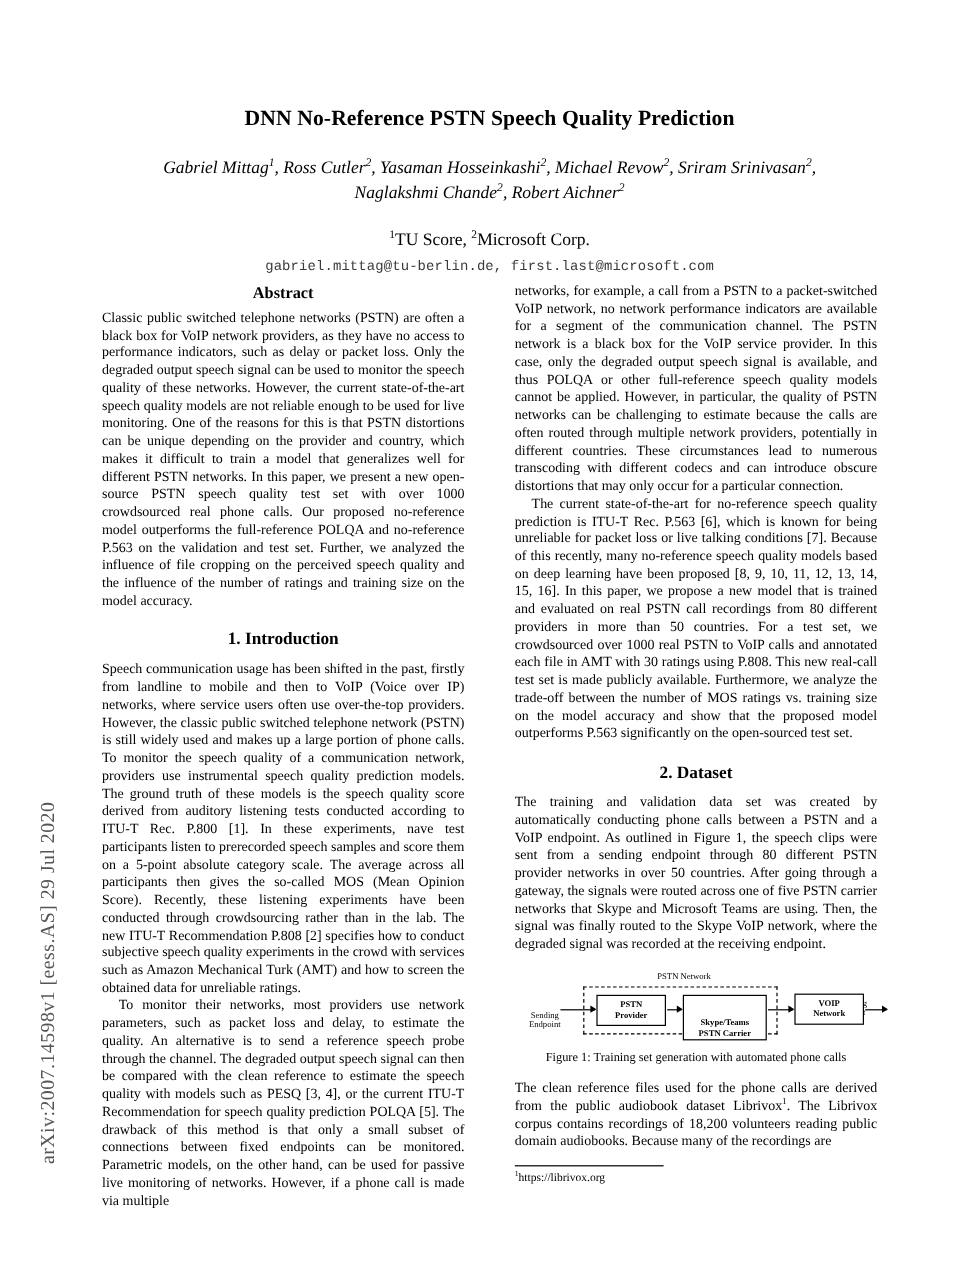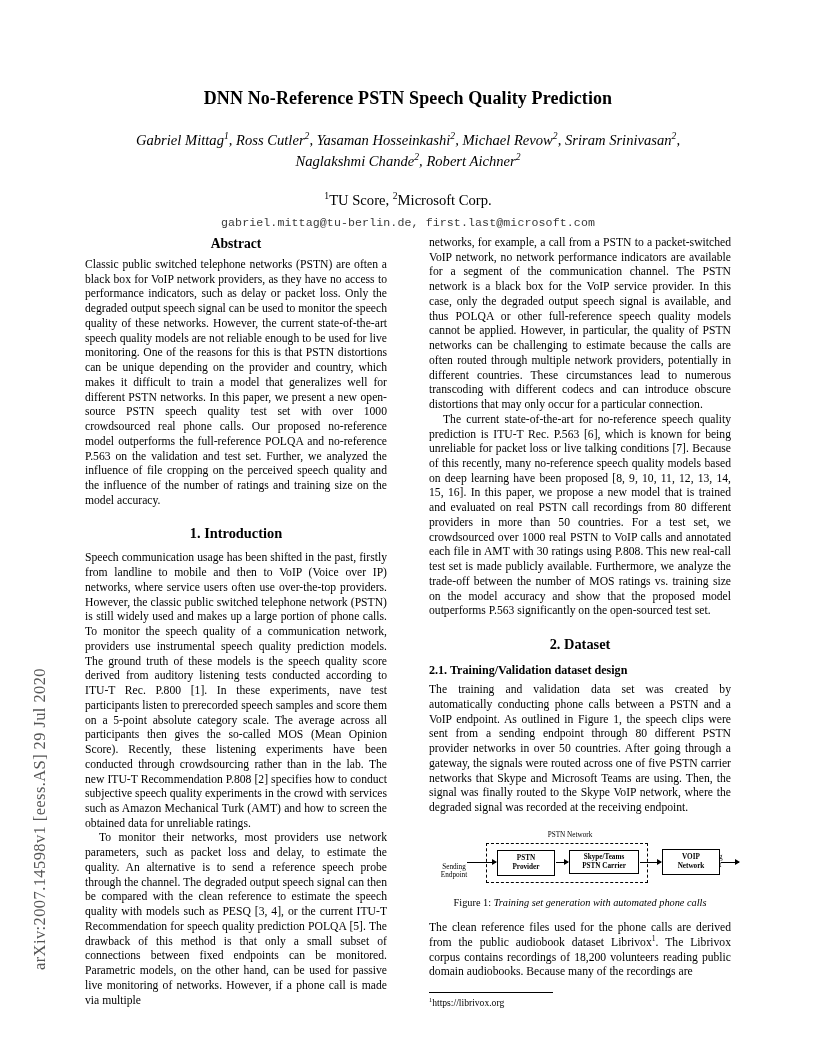--- a/index.html
+++ b/index.html
@@ -172,21 +172,21 @@
     box-sizing: border-box;
   }
   #pstn-network-label {
     left: 86px;
     top: 1px;
     width: 110px;
   }
   #sending-endpoint-label  { left: -2px;  top: 8px; width: 54px; margin-top: 25px; }
   #receiving-endpoint-label{ left: 252px; top: 23px; width: 54px; }
   #pstn-provider-box       { left: 68px;  top: 20px; width: 58px;  height: 26px; }
-  #skype-carrier-box       { left: 140px; top: 20px; width: 70px;  height: 24px; }
+  #skype-carrier-box       { left: 140px; top: 20px; width: 70px;  height: 38px; justify-content: flex-end; }
   #voip-network-box        { left: 233px; top: 19px; width: 58px;  height: 26px; }
 
   .arrow {
     position: absolute;
     height: 1px;
     background: #000;
     top: 32px;
   }
   .arrow::after {
     content: "";
@@ -201,21 +201,21 @@
   #arrow-2 { left: 127px; width: 12px; }
   #arrow-3 { left: 211px; width: 21px; }
   #arrow-4 { left: 292px; width: 18px; }
 
   #fig-caption {
     margin-top: 5px;
     font-size: 10.3px;
     text-align: center;
     line-height: 1.2;
   }
-  #fig-caption .cap-title { font-style: italic; }
+  #fig-caption .cap-title { }
 
   
   #footnote-area {
     margin-top: 12px;
     width: 302px;
   }
   #footnote-rule {
     width: 124px;
     height: 1px;
     background: #000;
@@ -265,21 +265,20 @@
       <p class="body noindent">Speech communication usage has been shifted in the past, firstly from landline to mobile and then to VoIP (Voice over IP) networks, where service users often use over-the-top providers. However, the classic public switched telephone network (PSTN) is still widely used and makes up a large portion of phone calls. To monitor the speech quality of a communication network, providers use instrumental speech quality prediction models. The ground truth of these models is the speech quality score derived from auditory listening tests conducted according to ITU-T Rec. P.800 [1]. In these experiments, nave test participants listen to prerecorded speech samples and score them on a 5-point absolute category scale. The average across all participants then gives the so-called MOS (Mean Opinion Score). Recently, these listening experiments have been conducted through crowdsourcing rather than in the lab. The new ITU-T Recommendation P.808 [2] specifies how to conduct subjective speech quality experiments in the crowd with services such as Amazon Mechanical Turk (AMT) and how to screen the obtained data for unreliable ratings.</p>
       <p class="body">To monitor their networks, most providers use network parameters, such as packet loss and delay, to estimate the quality. An alternative is to send a reference speech probe through the channel. The degraded output speech signal can then be compared with the clean reference to estimate the speech quality with models such as PESQ [3, 4], or the current ITU-T Recommendation for speech quality prediction POLQA [5]. The drawback of this method is that only a small subset of connections between fixed endpoints can be monitored. Parametric models, on the other hand, can be used for passive live monitoring of networks. However, if a phone call is made via multiple</p>
     </div>
 
     <div class="col" id="col-right">
 
       <p class="body noindent">networks, for example, a call from a PSTN to a packet-switched VoIP network, no network performance indicators are available for a segment of the communication channel. The PSTN network is a black box for the VoIP service provider. In this case, only the degraded output speech signal is available, and thus POLQA or other full-reference speech quality models cannot be applied. However, in particular, the quality of PSTN networks can be challenging to estimate because the calls are often routed through multiple network providers, potentially in different countries. These circumstances lead to numerous transcoding with different codecs and can introduce obscure distortions that may only occur for a particular connection.</p>
       <p class="body">The current state-of-the-art for no-reference speech quality prediction is ITU-T Rec. P.563 [6], which is known for being unreliable for packet loss or live talking conditions [7]. Because of this recently, many no-reference speech quality models based on deep learning have been proposed [8, 9, 10, 11, 12, 13, 14, 15, 16]. In this paper, we propose a new model that is trained and evaluated on real PSTN call recordings from 80 different providers in more than 50 countries. For a test set, we crowdsourced over 1000 real PSTN to VoIP calls and annotated each file in AMT with 30 ratings using P.808. This new real-call test set is made publicly available. Furthermore, we analyze the trade-off between the number of MOS ratings vs. training size on the model accuracy and show that the proposed model outperforms P.563 significantly on the open-sourced test set.</p>
 
       <h2 class="sec-head numbered">2.  Dataset</h2>
-      <h3 class="subsec-head">2.1.  Training/Validation dataset design</h3>
       <p class="body noindent">The training and validation data set was created by automatically conducting phone calls between a PSTN and a VoIP endpoint. As outlined in Figure 1, the speech clips were sent from a sending endpoint through 80 different PSTN provider networks in over 50 countries. After going through a gateway, the signals were routed across one of five PSTN carrier networks that Skype and Microsoft Teams are using. Then, the signal was finally routed to the Skype VoIP network, where the degraded signal was recorded at the receiving endpoint.</p>
 
       <div id="figure-1">
         <div id="fig-canvas">
 
           <div id="pstn-dashed-region"></div>
 
           <div class="fig-label" id="pstn-network-label">PSTN Network</div>
 
           <div class="fig-label" id="sending-endpoint-label">

